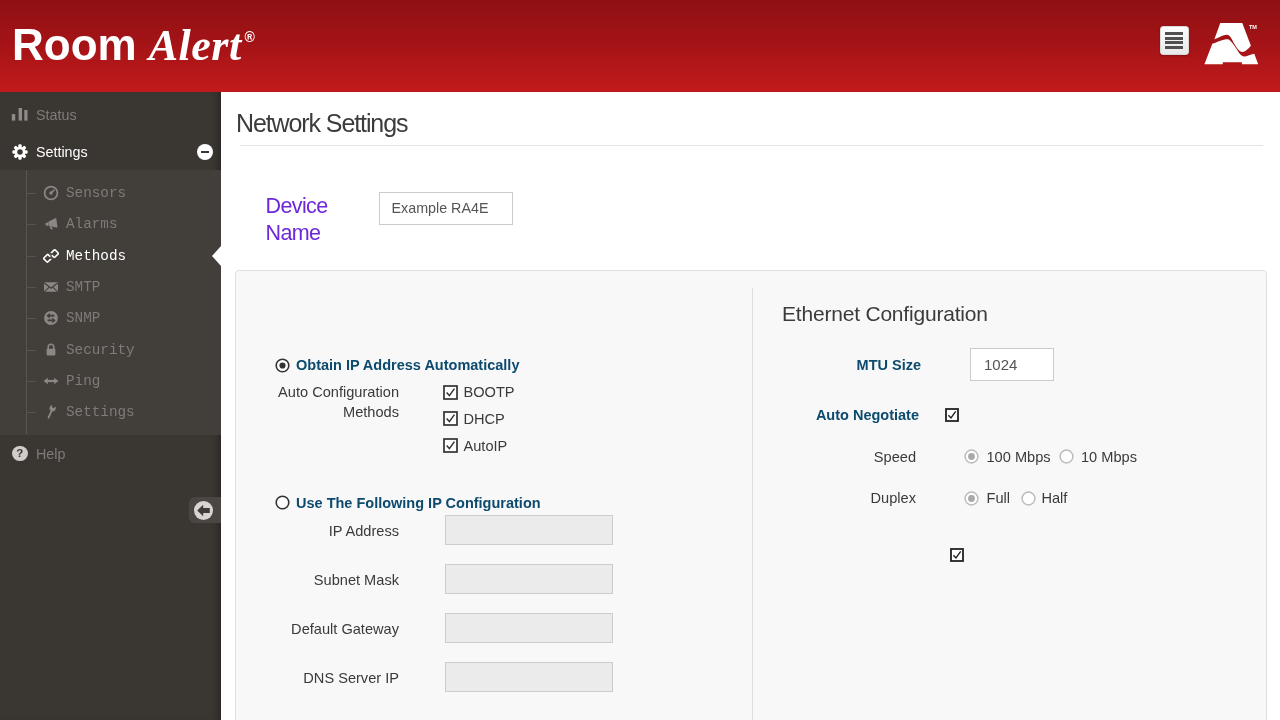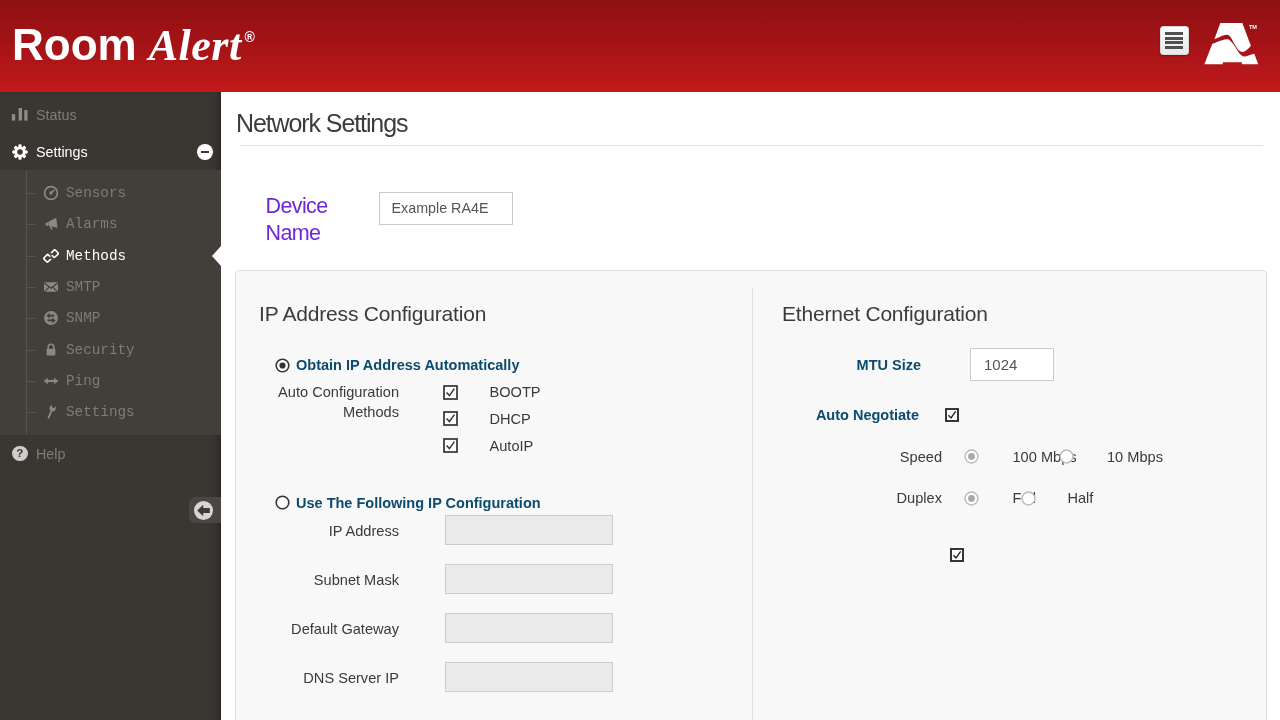--- a/index.html
+++ b/index.html
@@ -36,21 +36,21 @@
     font-weight:normal; letter-spacing:-1.1px; }
   #hr1 { position:absolute; left:19px; top:53px; width:1023px; height:1px; background:#e4e4e4; }
   #devlabel { position:absolute; left:44.5px; top:100.7px; font-size:21.5px; line-height:27px; letter-spacing:-0.6px; color:#6d28d9; }
   #devinput { position:absolute; left:158px; top:100px; width:134px; height:33px; background:#fff;
     border:1px solid #cbcbcb; font-size:14.3px; color:#555; line-height:31px; padding-left:11.5px; }
   #panel { position:absolute; left:14px; top:178px; width:1032px; height:560px; background:#f8f8f8;
     border:1px solid #e0e0e0; border-radius:4px; }
   #divider { position:absolute; left:516px; top:17px; bottom:0px; width:1px; background:#dddddd; }
   .ptitle { position:absolute; font-size:21px; line-height:26px; color:#3b3b3b; letter-spacing:-0.2px; }
   .blabel { position:absolute; font-size:14.5px; line-height:18px; font-weight:bold; color:#0c4a6e; }
-  .nlabel { position:absolute; font-size:14.6px; line-height:18px; color:#3a3a3a;margin-left:26px; }
+  .nlabel { position:absolute; font-size:14.6px; line-height:18px; color:#3a3a3a; }
   .rlabel { position:absolute; font-size:14.6px; line-height:20px; color:#3a3a3a; text-align:right; }
   .dinput { position:absolute; width:168px; height:30px; background:#ebebeb; border:1px solid #cccccc; }
   .ctl { position:absolute; }
 </style>
 </head>
 <body>
 <div id="header">
   <div id="logo"><span class="rm">Room</span><span class="al">Alert</span><span class="rr">®</span></div>
   <div id="hamb">
     <i style="top:5.6px"></i>
@@ -197,21 +197,20 @@
 
 <div id="content">
   <div id="h1">Network Settings</div>
   <div id="hr1"></div>
   <div id="devlabel">Device<br>Name</div>
   <div id="devinput">Example RA4E</div>
   <div id="panel">
     <div id="divider"></div>
   </div>
 
-  <div class="ptitle" style="left:38px;top:209px">IP Address Configuration</div>
   <div class="ptitle" style="left:561px;top:209px">Ethernet Configuration</div>
 
   <svg class="ctl" style="left:54px;top:265.5px" width="15" height="15" viewBox="0 0 15 15">
     <circle cx="7.5" cy="7.5" r="6.3" fill="#fff" stroke="#333" stroke-width="1.6"></circle>
     <circle cx="7.5" cy="7.5" r="3.1" fill="#333"></circle>
   </svg>
   <div class="blabel" style="left:75px;top:264px">Obtain IP Address Automatically</div>
 
   <div class="rlabel" style="left:18px;top:290px;width:160px">Auto Configuration<br>Methods</div>
 

